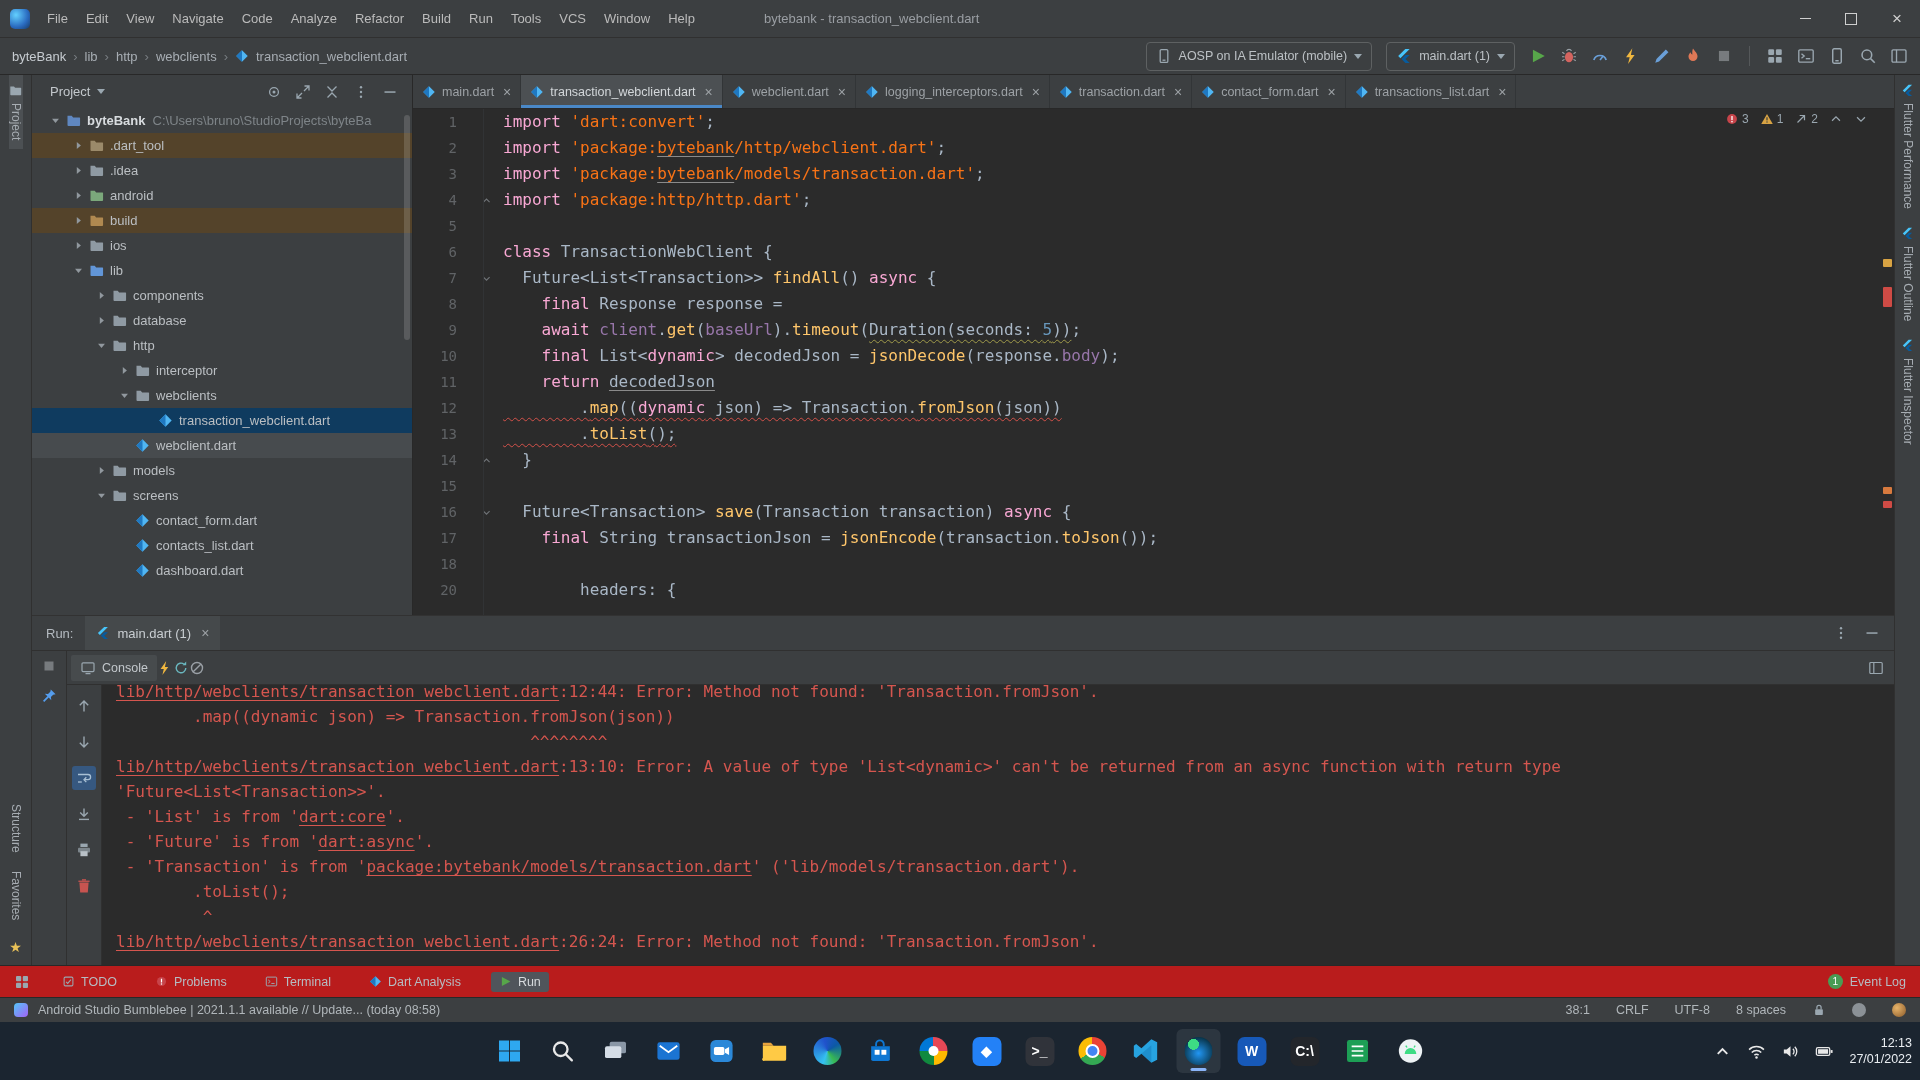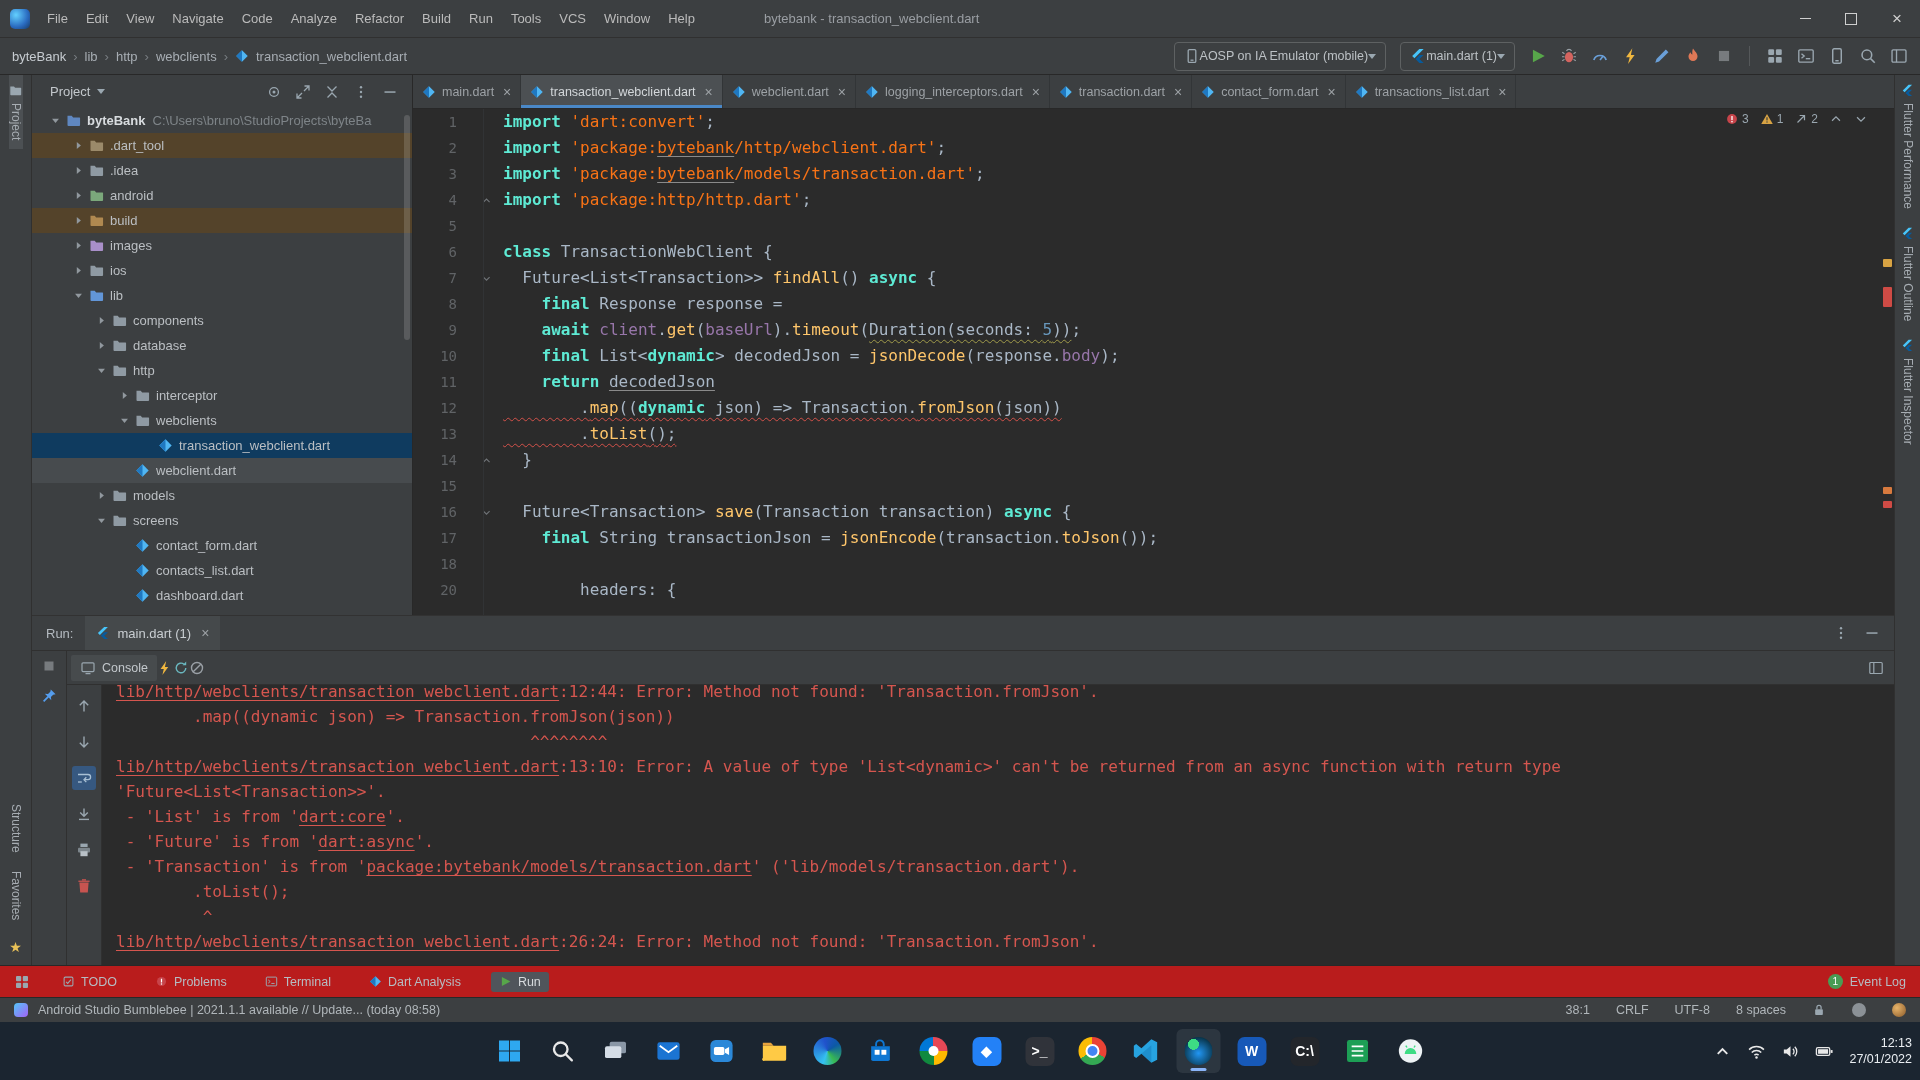--- a/index.html
+++ b/index.html
@@ -21,21 +21,21 @@
   .wc-max{width:10px;height:10px;border:1.4px solid #cfcfcf;display:block;}
   .wc-close{font-size:17px;line-height:1;}
 
   
   #toolbar{height:36px;background:#3c3f41;border-bottom:1px solid #282828;display:flex;align-items:center;flex:none;padding:0 12px;}
   #breadcrumbs{display:flex;align-items:center;gap:7px;white-space:nowrap;color:#a7adb3;}
   .crumb-sep{color:#777c80;font-size:13px;}
   .crumb:first-child{color:#c7ccd1;}
   .crumb-icon svg{width:14px;height:14px;}
   #toolbar-right{margin-left:auto;display:flex;align-items:center;gap:14px;}
-  .dropdown{height:27px;border:1px solid #5e6162;border-radius:4px;display:flex;align-items:center;gap:0;padding:0 9px;color:#bcc1c5;font-size:12.5px;}
+  .dropdown{height:27px;border:1px solid #5e6162;border-radius:4px;display:flex;align-items:center;gap:7px;padding:0 9px;color:#bcc1c5;font-size:12.5px;}
   .caret{width:0;height:0;border-left:4px solid transparent;border-right:4px solid transparent;border-top:5px solid #9aa7b0;}
   #toolbar-actions{display:flex;align-items:center;gap:13px;}
   .tb-sep{width:1px;height:20px;background:#55585a;margin:0 3px;}
   #toolbar-actions .icon svg{width:18px;height:18px;}
 
   
   #workspace{flex:1;display:flex;min-height:0;}
   .stripe{background:#3c3f41;display:flex;flex-direction:column;align-items:center;flex:none;}
   #left-stripe{width:31px;border-right:1px solid #303030;}
   #right-stripe{width:25px;border-left:1px solid #303030;}
@@ -75,21 +75,21 @@
   .e-tab.active{background:#4c5053;color:#d3d7da;box-shadow:inset 0 -3px 0 #4a88c7;}
   .tab-close{color:#9da2a6;font-size:14px;margin-left:3px;}
   #editor-body{flex:1;background:#2b2b2b;position:relative;overflow:hidden;}
   #code{position:absolute;inset:0;overflow:hidden;}
   #code::before{content:"";position:absolute;left:70px;top:0;bottom:0;width:1px;background:#313335;}
   .line{display:flex;height:26px;font-family:"DejaVu Sans Mono",monospace;font-size:16px;line-height:26px;}
   .ln{width:44px;flex:none;text-align:right;padding-right:12px;color:#606366;font-size:14px;}
   .fold{width:34px;flex:none;display:flex;align-items:center;justify-content:center;}
   .fold svg{width:11px;height:11px;}
   .code-text{white-space:pre;}
-  .c-p{color:#a9b7c6;} .c-k{color:#5eead4;font-weight:bold;} .c-s{color:#f97316;} .c-n{color:#6897bb;}
+  .c-p{color:#a9b7c6;} .c-k{color:#f9a8d4;} .c-s{color:#f97316;} .c-n{color:#6897bb;}
   .c-f{color:#ffc66b;} .c-v{color:#9876aa;}
   .c-ul{text-decoration:underline;text-decoration-color:#8a8a8a;text-underline-offset:3px;}
   .c-wv{text-decoration:underline wavy #9f9a4a;text-underline-offset:4px;text-decoration-thickness:1px;}
   .c-er{text-decoration:underline wavy #d3514a;text-underline-offset:4px;text-decoration-thickness:1px;}
   #inspections{position:absolute;top:3px;right:26px;display:flex;align-items:center;gap:11px;color:#9aa7b0;font-size:12px;}
   #inspections .icon svg{width:14px;height:14px;}
   .insp{display:flex;align-items:center;gap:3px;}
   #error-stripe{position:absolute;top:0;right:0;width:14px;bottom:0;}
   .stripe-mark{position:absolute;right:2px;width:9px;border-radius:1px;}
 
@@ -425,33 +425,20 @@
                   <svg viewBox="0 0 16 16">
                     <path d="M5.5 3l6 5-6 5z" fill="#91989e"></path>
                   </svg>
                 </span>
                 <span class="t-icon">
                   <svg viewBox="0 0 16 16">
                     <path fill="#b08950" d="M1.6 3h4.5l1.5 1.7h6.8a.6.6 0 0 1 .6.6v7.6a.9.9 0 0 1-.9.9H2.5a.9.9 0 0 1-.9-.9z"></path>
                   </svg>
                 </span>
                 <span class="t-label">build</span>
-              </div>
-              <div class="t-row" style="padding-left: 37px;">
-                <span class="t-chev">
-                  <svg viewBox="0 0 16 16">
-                    <path d="M5.5 3l6 5-6 5z" fill="#91989e"></path>
-                  </svg>
-                </span>
-                <span class="t-icon">
-                  <svg viewBox="0 0 16 16">
-                    <path fill="#a98fc9" d="M1.6 3h4.5l1.5 1.7h6.8a.6.6 0 0 1 .6.6v7.6a.9.9 0 0 1-.9.9H2.5a.9.9 0 0 1-.9-.9z"></path>
-                  </svg>
-                </span>
-                <span class="t-label">images</span>
               </div>
               <div class="t-row" style="padding-left: 37px;">
                 <span class="t-chev">
                   <svg viewBox="0 0 16 16">
                     <path d="M5.5 3l6 5-6 5z" fill="#91989e"></path>
                   </svg>
                 </span>
                 <span class="t-icon">
                   <svg viewBox="0 0 16 16">
                     <path fill="#8f9aa3" d="M1.6 3h4.5l1.5 1.7h6.8a.6.6 0 0 1 .6.6v7.6a.9.9 0 0 1-.9.9H2.5a.9.9 0 0 1-.9-.9z"></path>

